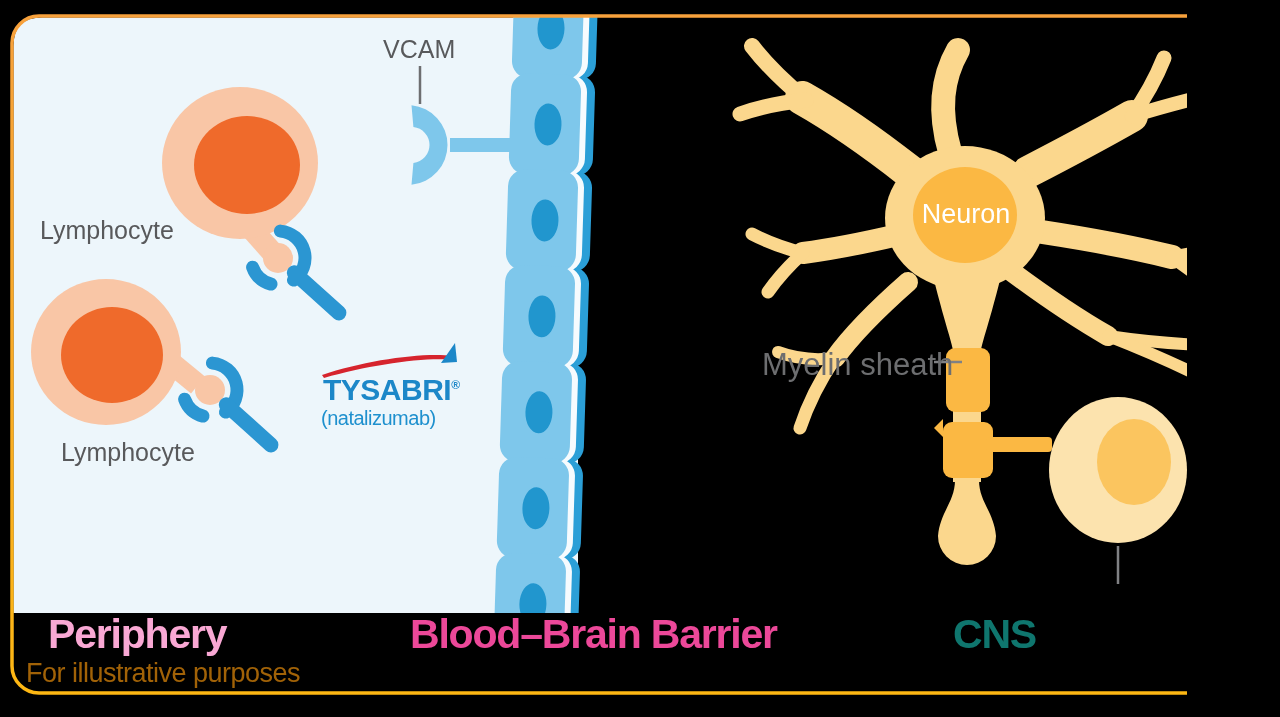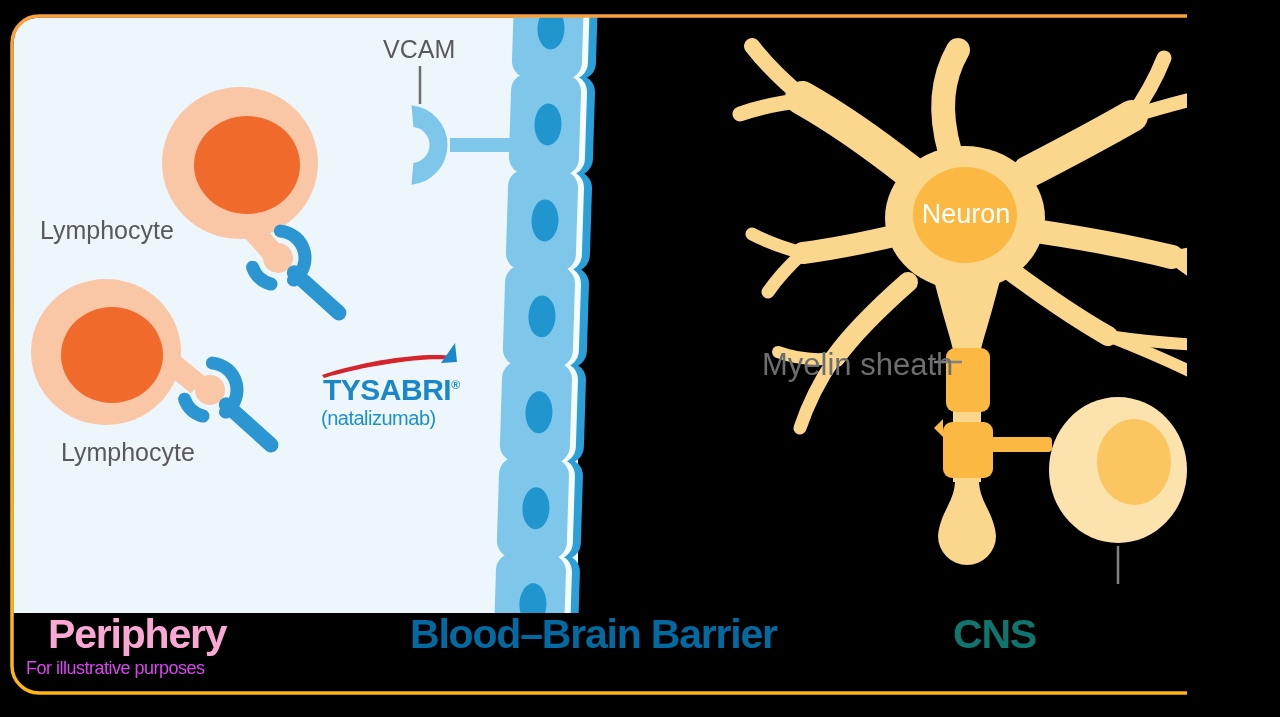--- a/index.html
+++ b/index.html
@@ -12,23 +12,23 @@
   }
   .stage svg{position:absolute;left:0;top:0;}
   .lbl{position:absolute;white-space:nowrap;line-height:1.05;}
   .gray-sm{font-size:25px;color:#58595B;}
   .neuron-lbl{font-size:27px;color:#FFFFFF;width:92px;text-align:center;}
   .brand{font-size:30px;font-weight:bold;color:#1C87C8;letter-spacing:-0.5px;}
   .brand sup{font-size:12px;}
   .generic{font-size:20px;color:#1E90CE;letter-spacing:-0.5px;}
   .zone{font-size:41px;font-weight:bold;letter-spacing:-1.2px;}
   .zone-periphery{color:#f9a8d4;}
-  .zone-bbb{color:#0369a1;text-align:right;}
+  .zone-bbb{color:#ec4899;text-align:right;}
   .zone-cns{color:#0f766e;text-align:right;}
-  .disclaimer{font-size:18px;color:#d946ef;letter-spacing:-0.5px;}
+  .disclaimer{font-size:27px;color:#a16207;letter-spacing:-0.5px;}
 </style>
 </head>
 <body>
 
 <div class="stage">
 
   <svg width="1280" height="717" viewBox="0 0 1280 717">
     <defs>
       <linearGradient id="borderGrad" x1="0" y1="0" x2="0" y2="1">
         <stop offset="0" stop-color="#F7A13C"></stop>

